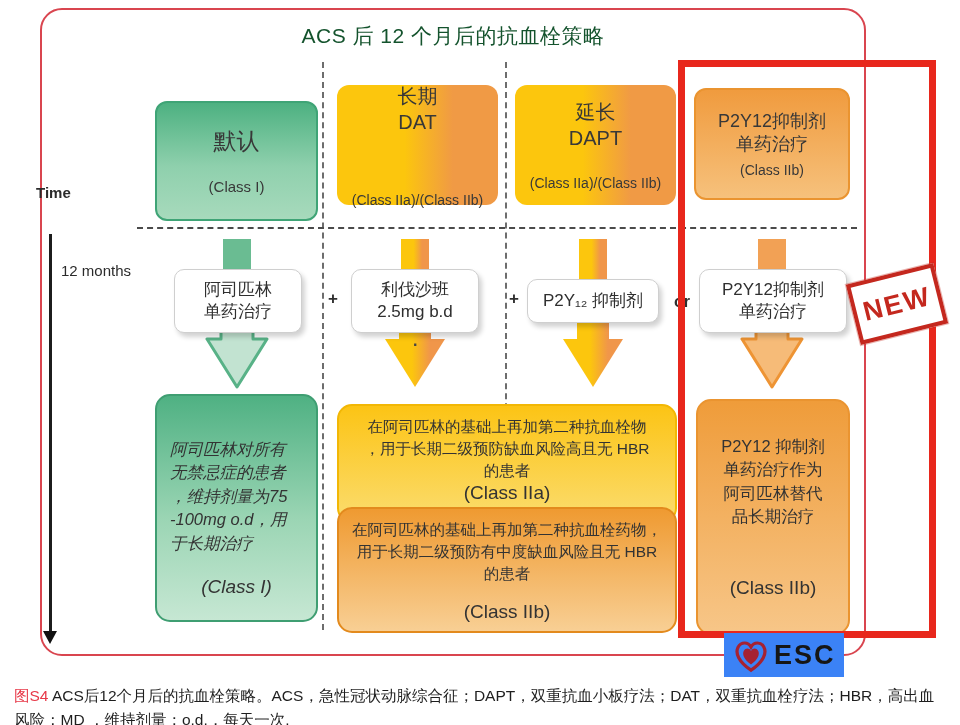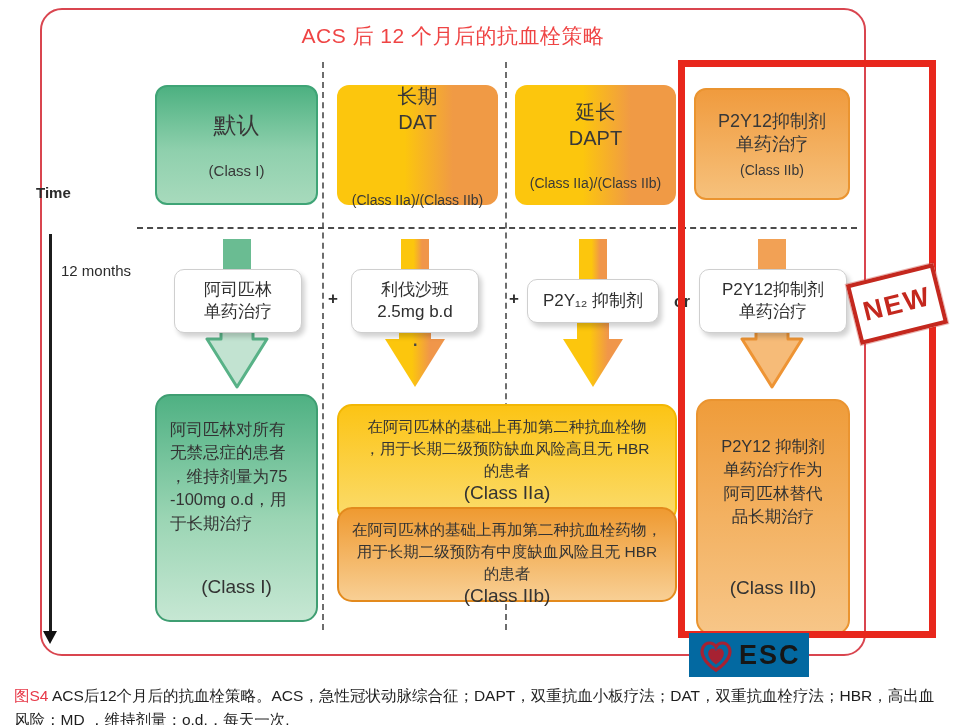--- a/index.html
+++ b/index.html
@@ -4,21 +4,21 @@
 <style>
   html,body{margin:0;padding:0;background:#fff;}
   body{font-family:"Liberation Sans", sans-serif; color:#2f2f2f;}
   #stage{position:relative;width:960px;height:725px;background:#fff;overflow:hidden;}
 
   
   .frame{position:absolute;left:40px;top:8px;width:822px;height:644px;
     border:2.5px solid #d9454f;border-radius:22px;z-index:0;}
 
   .title{position:absolute;left:40px;top:22px;width:826px;text-align:center;
-    font-size:21px;color:#ef4444;letter-spacing:.5px;z-index:1;}
+    font-size:21px;color:#14532d;letter-spacing:.5px;z-index:1;}
 
   
   .vdash{position:absolute;top:62px;height:568px;width:0;border-left:2px dashed #6d6d6d;z-index:1;}
   .vdash.c1{left:322px;} .vdash.c2{left:505px;}
   .hdash{position:absolute;top:227px;left:137px;width:720px;height:0;border-top:2px dashed #4a4a4a;z-index:1;}
 
   
   .time-label{position:absolute;left:36px;top:184px;font-size:15px;font-weight:bold;color:#2b2b2b;z-index:2;}
   .milestone{position:absolute;left:61px;top:218px;font-size:15px;color:#2b2b2b;z-index:2;margin-top:44px;}
   .taxis{position:absolute;left:49px;top:234px;width:2.5px;height:398px;background:#1c1c1c;z-index:2;}
@@ -27,21 +27,21 @@
 
   
   .highlight{position:absolute;left:678px;top:60px;width:258px;height:578px;
     border:7px solid #e8271c;z-index:5;pointer-events:none;box-sizing:border-box;}
 
   
   .hcard{position:absolute;border-radius:12px;display:flex;flex-direction:column;
     align-items:center;justify-content:center;text-align:center;color:#383838;z-index:3;box-sizing:border-box;}
   .hcard .card-title{font-size:20px;line-height:1.3;white-space:pre-line;}
   .hcard .card-class{font-size:14px;margin-top:12px;}
-  .hc1{left:155px;top:85px;width:163px;height:120px;
+  .hc1{left:155px;top:101px;width:163px;height:120px;
     background:linear-gradient(180deg,#4db181 0%,#8fd0ad 55%,#a7dabc 100%);
     border:2.5px solid #3fa476;}
   .hc1 .card-title{font-size:23px;}
   .hc1 .card-class{margin-top:22px;font-size:15px;}
   .hc2{left:337px;top:85px;width:161px;height:120px;
     background:linear-gradient(90deg,#fcc60d 42%,#f09a45 72%);gap:45px;}
   .hc3{left:515px;top:85px;width:161px;height:120px;
     background:linear-gradient(90deg,#fcc60d 42%,#f09a45 72%);gap:12px;}
   .hc4{left:694px;top:88px;width:156px;height:112px;
     background:linear-gradient(180deg,#f09b3e 0%,#f6c17c 100%);
@@ -71,40 +71,40 @@
   .new-badge{position:absolute;left:852px;top:273px;width:82px;height:54px;z-index:8;
     background:#fff;border:4px solid #c4281e;color:#c4281e;font-weight:800;font-size:27px;
     letter-spacing:2px;display:flex;align-items:center;justify-content:center;
     transform:rotate(-14deg);box-shadow:0 0 0 1px rgba(196,40,30,.35);}
 
   
   .bcard{position:absolute;border-radius:15px;display:flex;flex-direction:column;
     color:#333;z-index:3;box-sizing:border-box;text-align:center;}
   .bcard .card-text{white-space:pre-line;line-height:1.42;}
   .bcard .card-class{margin-top:auto;text-align:center;font-size:19px;}
-  .bg-green{left:155px;top:394px;width:163px;height:228px;padding:22px 13px 22px;
+  .bg-green{left:155px;top:394px;width:163px;height:228px;padding:42px 13px 22px;
     background:linear-gradient(180deg,#4fb183 0%,#9bd5b4 55%,#c6e7d3 100%);
-    border:2.5px solid #3f9e72;}
+    border:2.5px solid #3f9e72;font-style:italic;}
   .bg-green .card-text{font-size:16.5px;text-align:left;}
   .bg-yellow{left:337px;top:404px;width:340px;height:119px;padding:10px 8px 20px;
     background:linear-gradient(180deg,#fcc415 0%,#fbdc6e 100%);
     border:2px solid #f2b705;}
   .bg-yellow .card-text{font-size:15.5px;}
-  .bg-orange{left:337px;top:507px;width:340px;height:95px;padding:10px 6px 8px;
+  .bg-orange{left:337px;top:507px;width:340px;height:126px;padding:10px 6px 8px;
     background:linear-gradient(180deg,#ef9a31 0%,#f8cf94 100%);
     border:2px solid #e38a1d;}
   .bg-orange .card-text{font-size:15.5px;}
   .bg-p2y12{left:696px;top:399px;width:154px;height:236px;padding:34px 10px 34px;
     background:linear-gradient(180deg,#ef9c3a 0%,#f7c688 100%);
     border:2px solid #ea9430;z-index:4;}
   .bg-p2y12 .card-text{font-size:16.5px;}
 
   
-  .esc{position:absolute;left:689px;top:633px;height:44px;display:flex;align-items:center;
-    background:#0369a1;padding:0 8px;z-index:9;}
+  .esc{position:absolute;left:724px;top:633px;height:44px;display:flex;align-items:center;
+    background:#3b82f6;padding:0 8px;z-index:9;}
   .esc-text{font-size:27px;font-weight:bold;color:#161616;letter-spacing:2px;margin-left:4px;}
 
   
   .caption{position:absolute;left:14px;top:684px;width:928px;font-size:15.5px;
     line-height:1.55;color:#1e1e1e;z-index:1;}
   .caption .prefix{color:#e73848;}
 </style>
 </head>
 <body>
 

